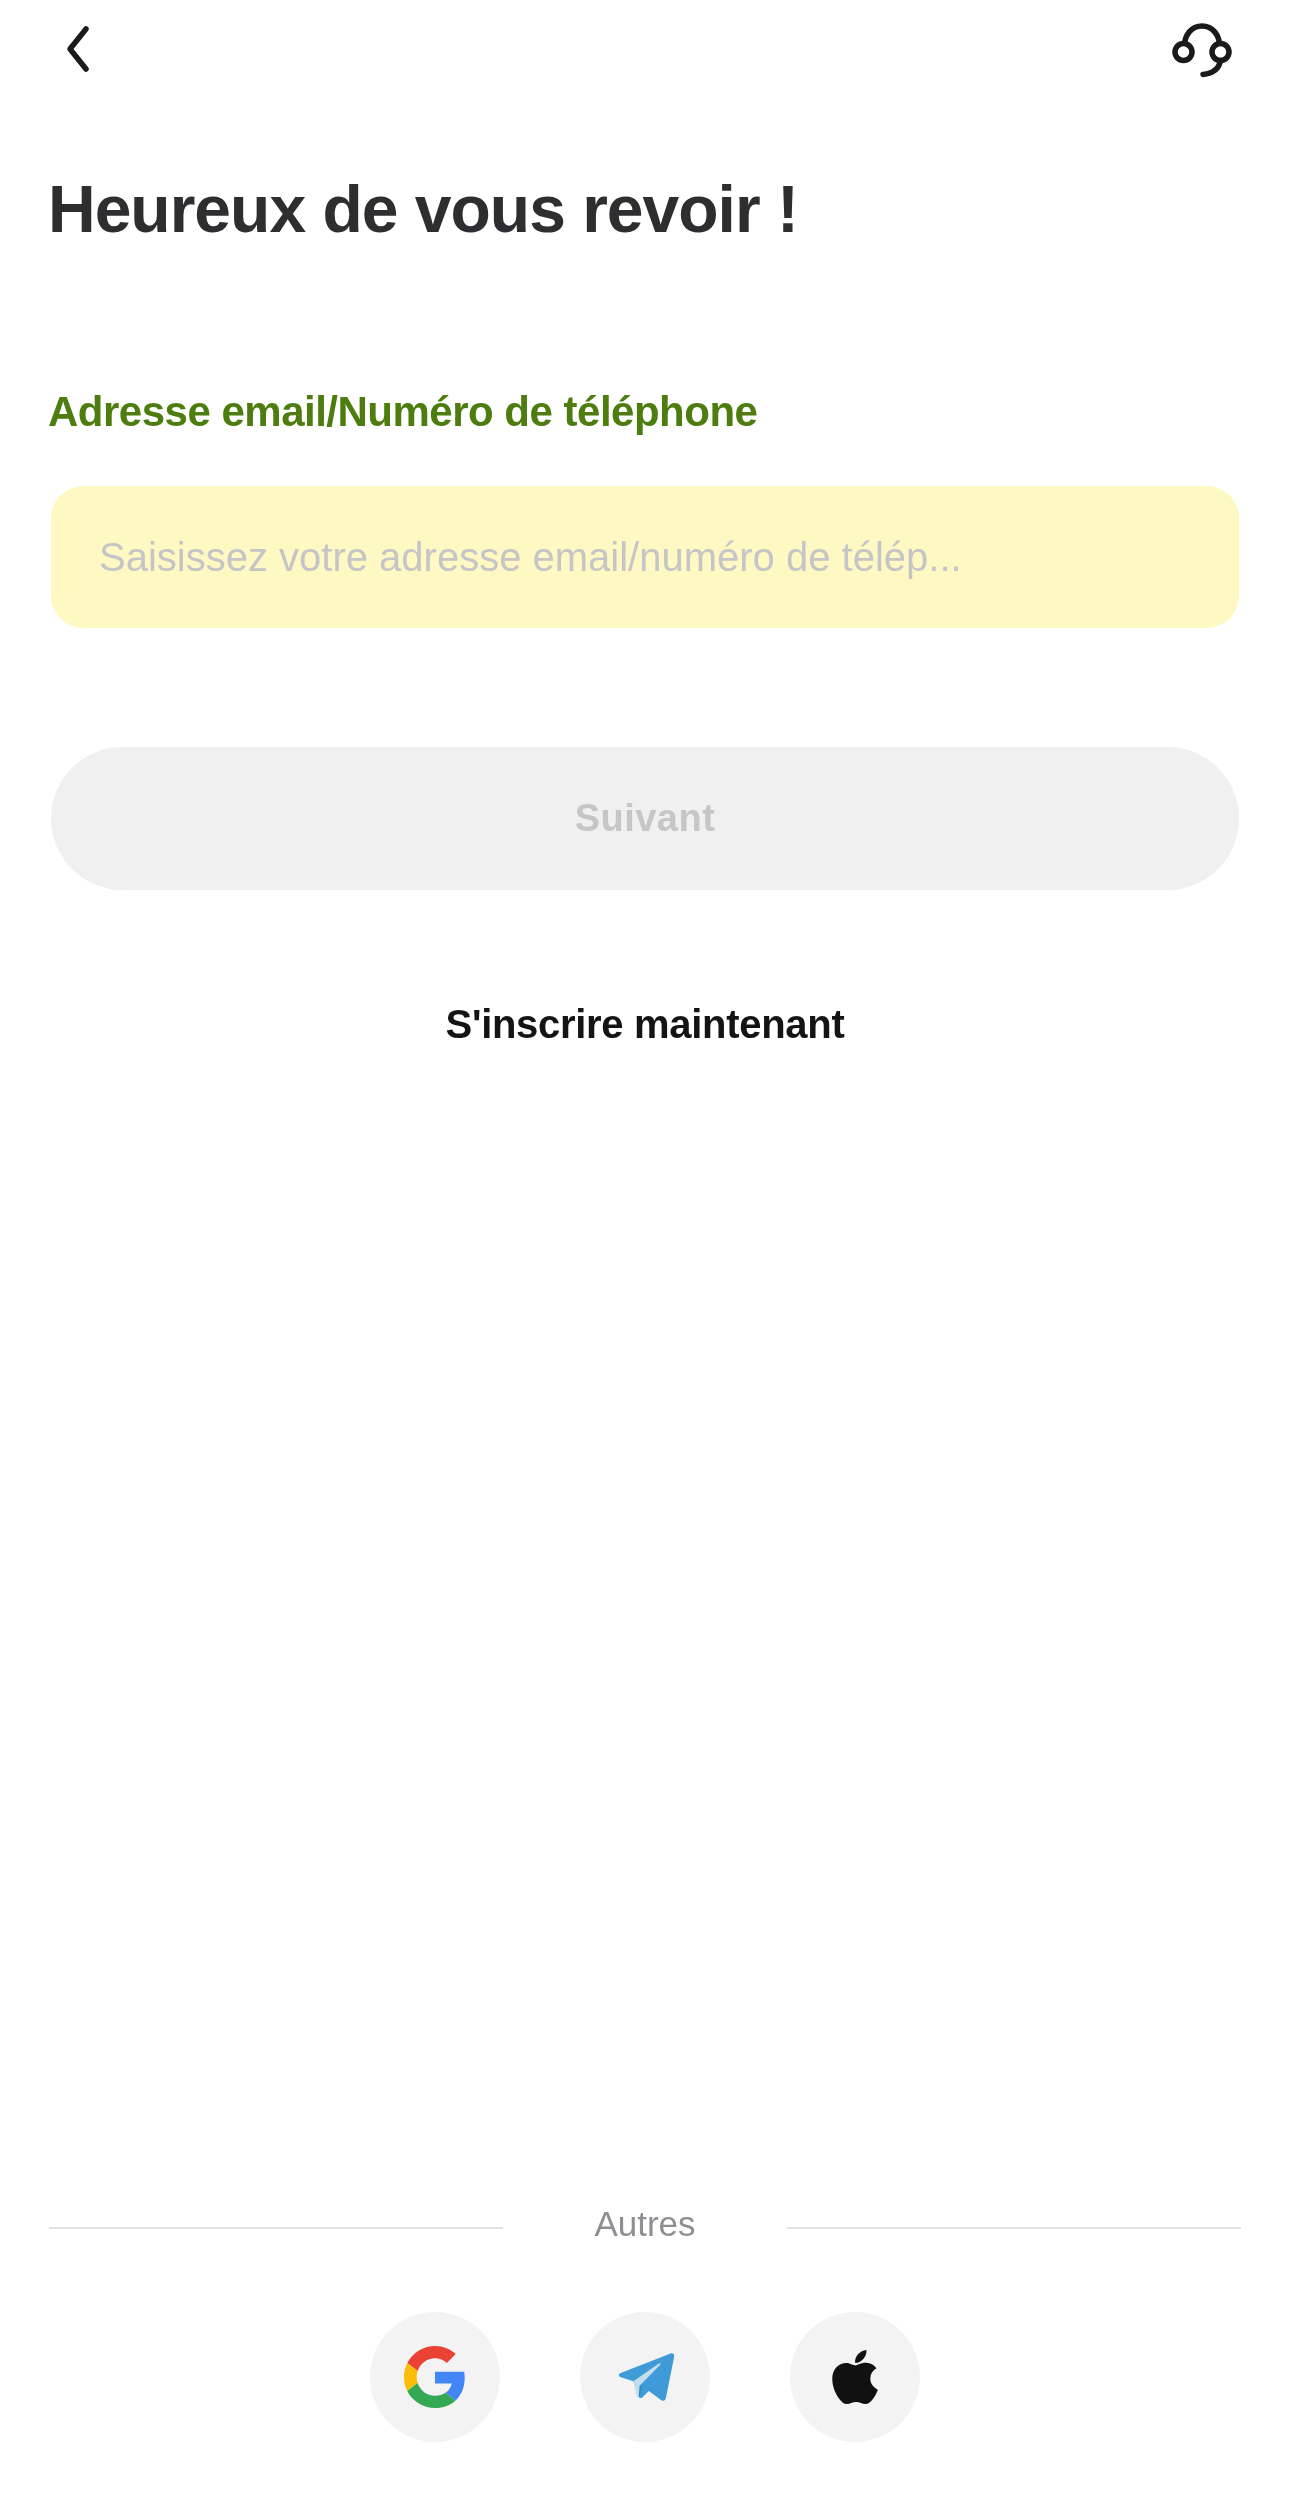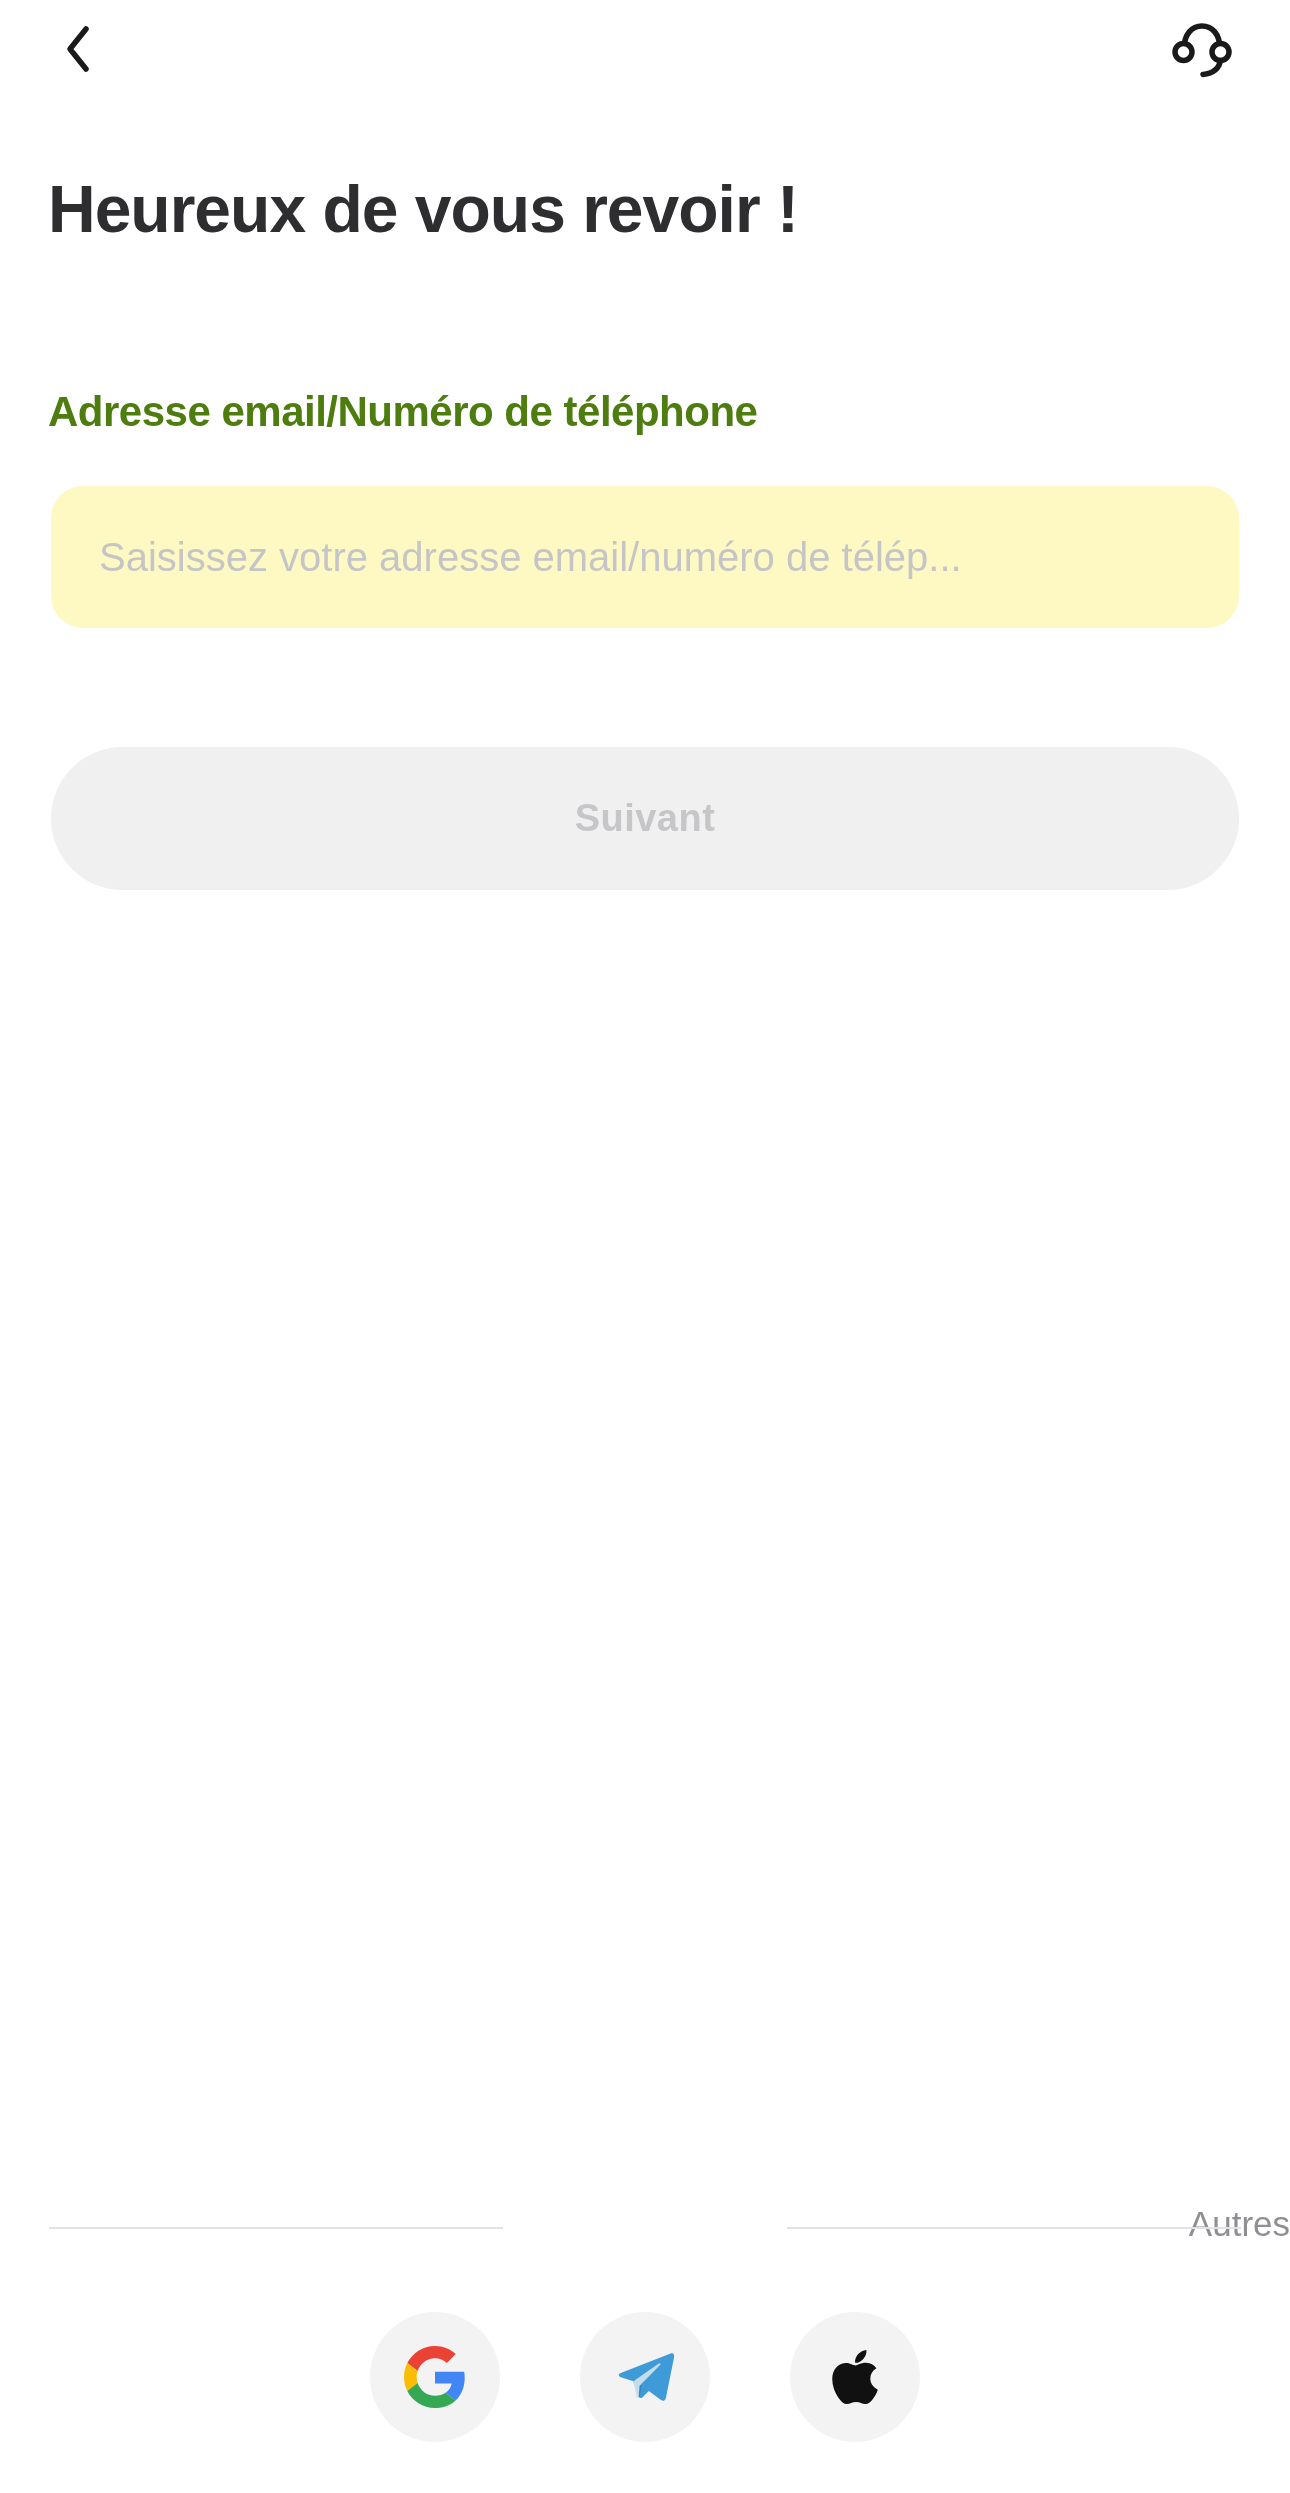--- a/index.html
+++ b/index.html
@@ -132,21 +132,21 @@
     top: 23px;
     height: 2px;
     background: #e3e3e5;
   }
   .divider-line.left  { left: 49px;  width: 454px; }
   .divider-line.right { left: 787px; width: 454px; }
   .divider-label {
     position: absolute;
     left: 0;
     width: 100%;
-    text-align: right;
+    text-align: center;
     font-size: 35px;
     color: #8f8f93;
   }
 
   .social-row {
     position: absolute;
     left: 0;
     top: 2312px;
     width: 100%;
     display: flex;
@@ -191,20 +191,21 @@
   </button>
 
   <h1 class="page-title">Heureux de vous revoir !</h1>
 
   <div class="field-label">Adresse email/Numéro de téléphone</div>
 
   <input class="email-input" type="text" placeholder="Saisissez votre adresse email/numéro de télép..." style="">
 
   <button class="next-button" disabled="">Suivant</button>
 
+  <div class="signup-link">S'inscrire maintenant</div>
 
   <div class="divider-row">
     <div class="divider-line left"></div>
     <div class="divider-label">Autres</div>
     <div class="divider-line right"></div>
   </div>
 
   <div class="social-row">
 
     <button class="social-circle" aria-label="google">

